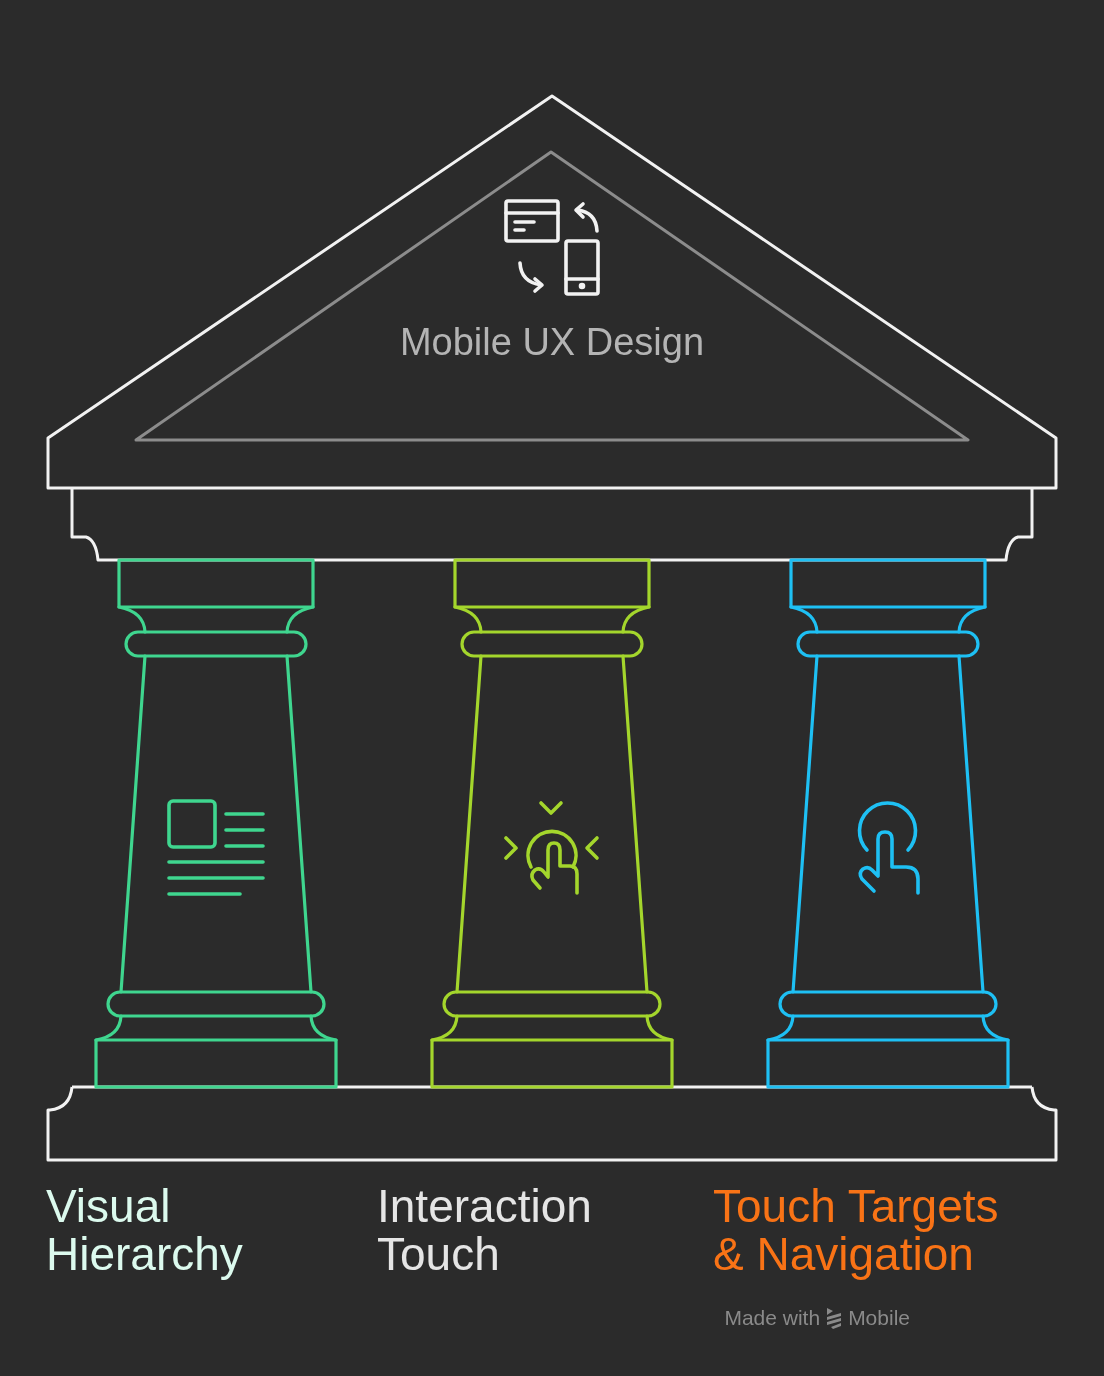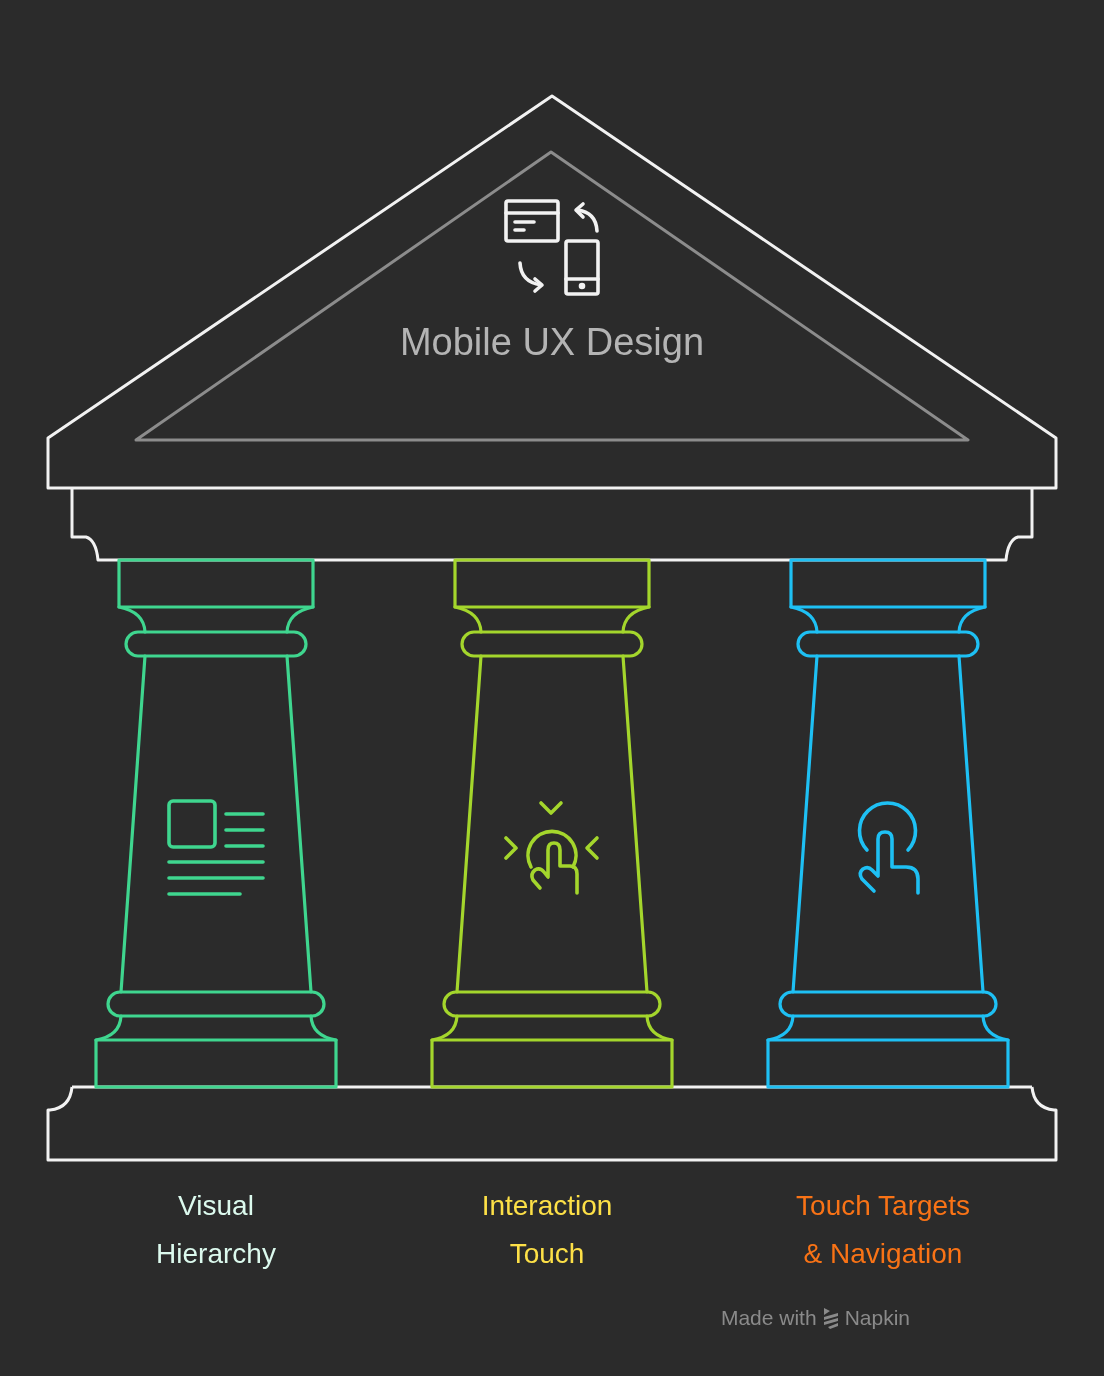--- a/index.html
+++ b/index.html
@@ -26,26 +26,26 @@
       width: 400px;
       text-align: center;
       font-size: 38px;
       line-height: 48px;
       color: #b4b4b4;
     }
     .pillar-label {
       position: absolute;
       top: 1182px;
       width: 340px;
-      text-align: center;
-      font-size: 28px;
+      text-align: left;
+      font-size: 46px;
       line-height: 48px;
     }
     .pl-1 { left: 46px;  color: #dcfaee; }
-    .pl-2 { left: 377px; color: #fde047; }
+    .pl-2 { left: 377px; color: #e5e5e5; }
     .pl-3 { left: 713px; color: #f97316; }
     .watermark {
       position: absolute;
       right: 48px;
       top: 1306px;
       display: flex;
       align-items: center;
       gap: 4px;
       font-size: 21px;
       color: #8a8a8a;
@@ -174,15 +174,15 @@
   <div class="watermark">
     <span>Made with</span>
     <svg width="20" height="24" viewBox="0 0 20 24">
       <g fill="#8a8a8a">
         <polygon points="3,2 9,5 3,9"></polygon>
         <polygon points="3,11 17,7 17,10 3,14"></polygon>
         <polygon points="3,16 17,12 17,15 3,19"></polygon>
         <polygon points="7,21 17,17 17,20 9,23"></polygon>
       </g>
     </svg>
-    <span>Napkin</span>
+    <span>Mobile</span>
   </div>
 </div>
 
 </body></html>

